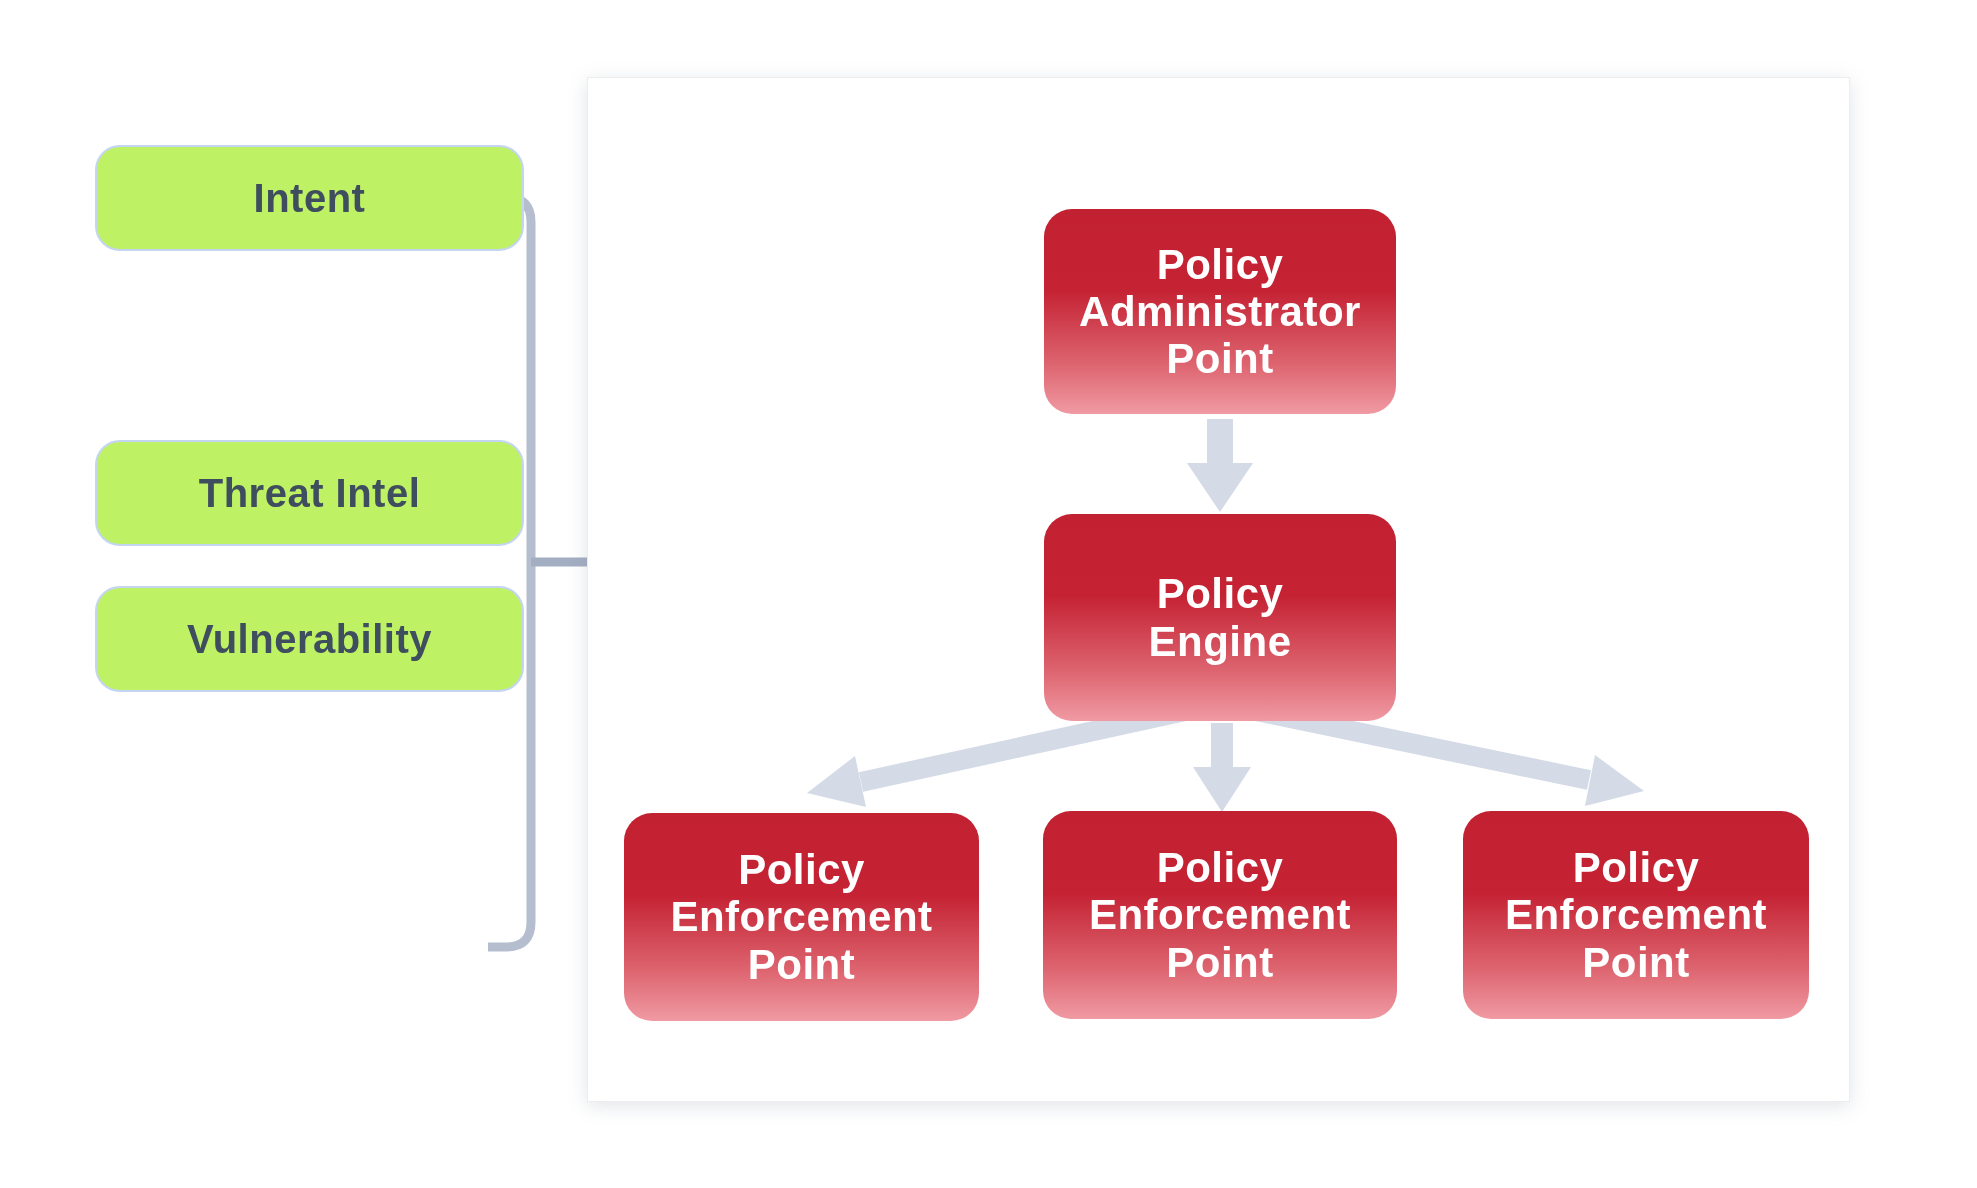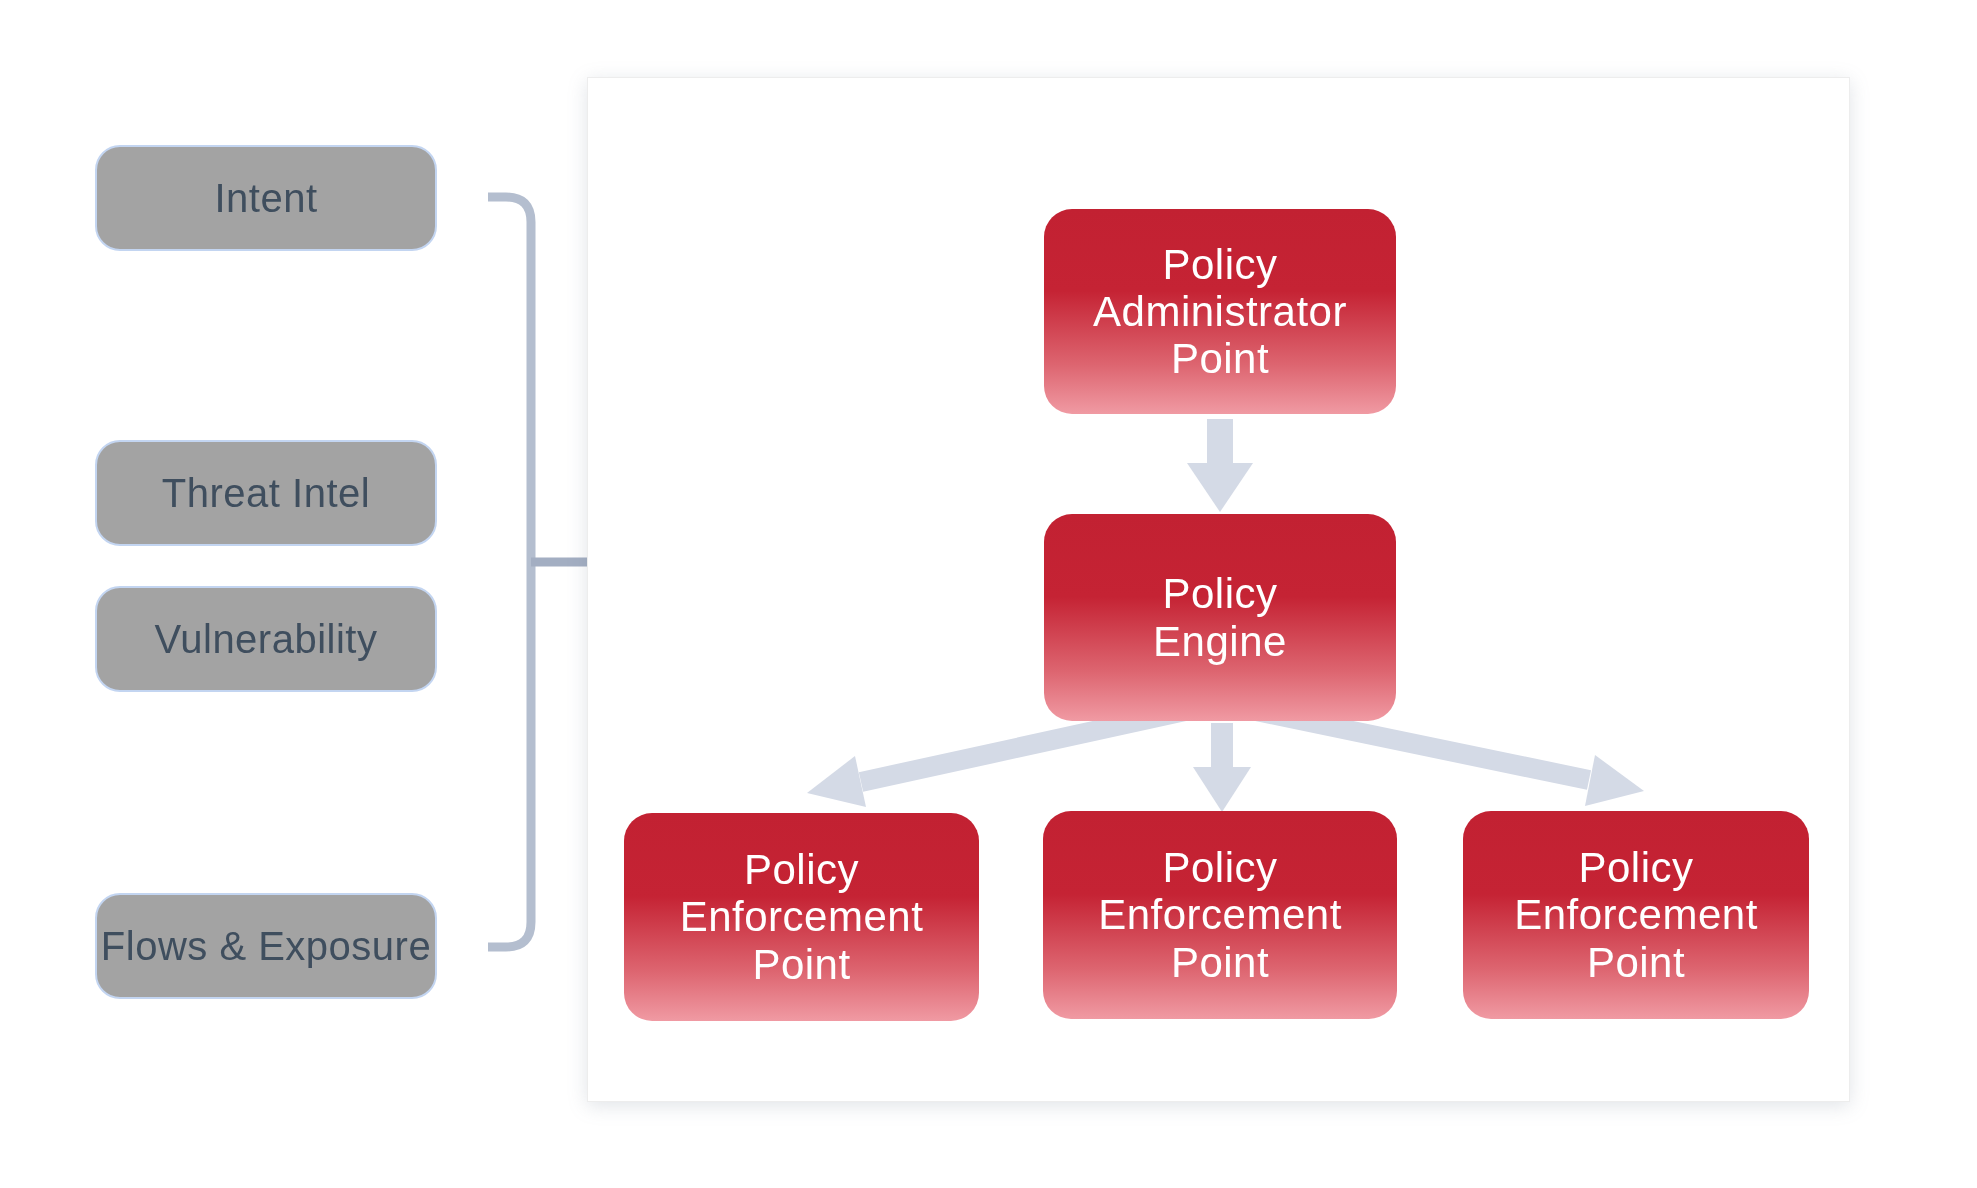--- a/index.html
+++ b/index.html
@@ -4,46 +4,46 @@
 <style>
   html,body{margin:0;padding:0;background:#ffffff;}
   body{
     width:1977px;height:1188px;position:relative;overflow:hidden;
     font-family:"Liberation Sans","DejaVu Sans",sans-serif;
   }
   .stage{position:absolute;inset:0;}
 
   
   .src{
-    position:absolute;left:95px;width:342px;height:106px;
-    background:#a3a3a3;border:2px solid #c3d5f1;border-radius:25px;
+    position:absolute;left:95px;width:429px;height:106px;
+    background:#bef264;border:2px solid #c3d5f1;border-radius:25px;
     box-sizing:border-box;
     display:flex;align-items:center;justify-content:center;
-    color:#3f4e5e;font-weight:normal;font-size:40px;letter-spacing:0.5px;
+    color:#3f4e5e;font-weight:bold;font-size:40px;letter-spacing:0.5px;
     z-index:1;
   }
 
   
   .bracket{position:absolute;left:0;top:0;z-index:0;}
 
   
   .panel{
     position:absolute;left:587px;top:77px;width:1263px;height:1025px;
     background:#ffffff;border:1px solid #ededed;box-sizing:border-box;
     box-shadow:0 4px 18px rgba(120,130,150,0.22);
     z-index:2;
   }
   .arrows{position:absolute;left:0;top:0;z-index:1;}
 
   
   .node{
     position:absolute;border-radius:28px;
     background:linear-gradient(180deg,#c22132 0%,#c52334 40%,#dd6570 76%,#f09aa3 100%);
     display:flex;align-items:center;justify-content:center;text-align:center;
-    color:#ffffff;font-weight:normal;font-size:42px;line-height:1.12;
+    color:#ffffff;font-weight:bold;font-size:42px;line-height:1.12;
     white-space:pre-line;letter-spacing:0.5px;
     z-index:2;
   }
   .node-pap   {left:456px;top:131px;width:352px;height:205px;}
   .node-engine{left:456px;top:436px;width:352px;height:207px;}
   .node-pep1  {left:36px; top:735px;width:355px;height:208px;}
   .node-pep2  {left:455px;top:733px;width:354px;height:208px;}
   .node-pep3  {left:875px;top:733px;width:346px;height:208px;}
 </style>
 </head>
@@ -57,23 +57,20 @@
   </svg>
 
   <div class="src" style="top:145px">
     <span>Intent</span>
   </div>
   <div class="src" style="top:586px">
     <span>Vulnerability</span>
   </div>
   <div class="src" style="top:440px">
     <span>Threat Intel</span>
-  </div>
-  <div class="src" style="top:893px">
-    <span>Flows &amp; Exposure</span>
   </div>
 
   <div class="panel">
 
     <svg class="arrows" width="1263" height="1025" viewBox="0 0 1263 1025">
 
       <rect x="619" y="341" width="26" height="48" fill="#d4dae6"></rect>
       <polygon points="599,385 665,385 632,434" fill="#d4dae6"></polygon>
 
       <rect x="623" y="645" width="22" height="48" fill="#d4dae6"></rect>

